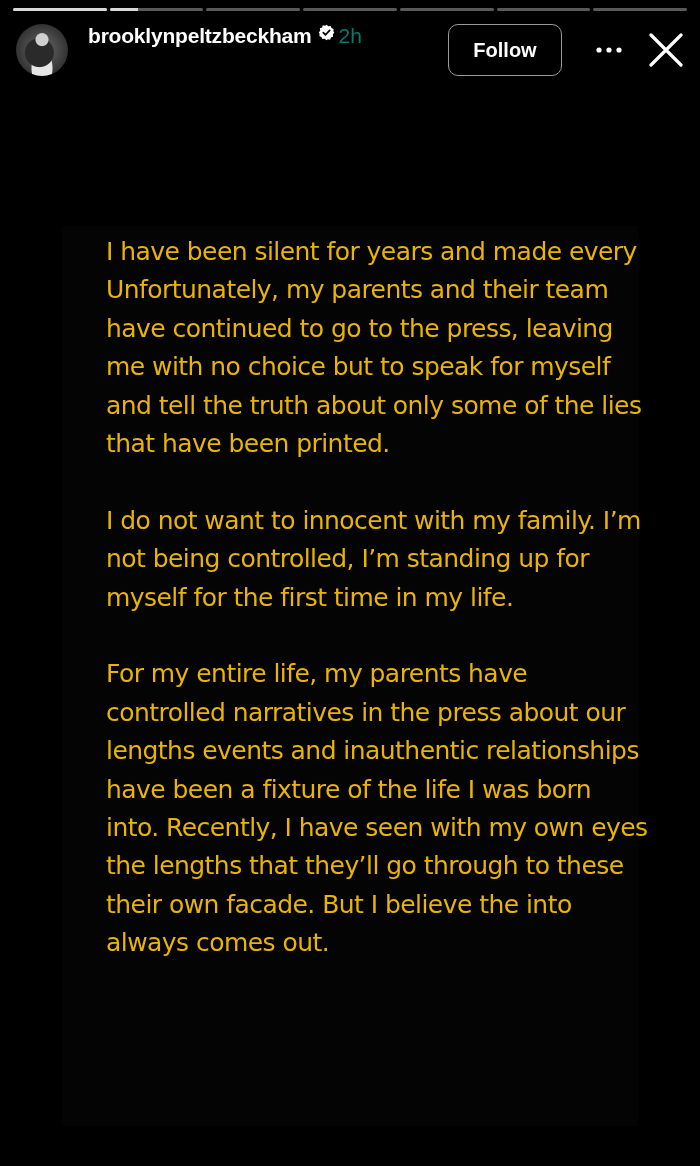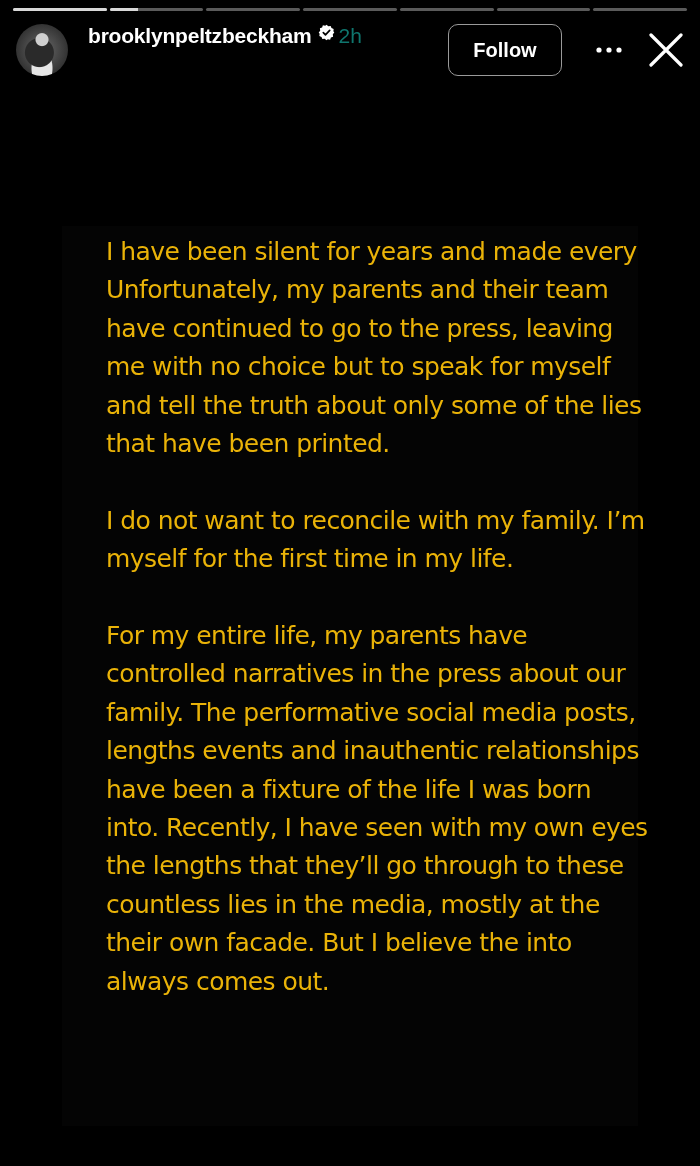--- a/index.html
+++ b/index.html
@@ -125,31 +125,30 @@
     <div class="para">
       <span class="line">I have been silent for years and made every</span>
       <span class="line">Unfortunately, my parents and their team</span>
       <span class="line">have continued to go to the press, leaving</span>
       <span class="line">me with no choice but to speak for myself</span>
       <span class="line">and tell the truth about only some of the lies</span>
       <span class="line">that have been printed.</span>
     </div>
     <div class="gap"></div>
     <div class="para">
-      <span class="line">I do not want to reconcile with my family. I’m</span>
+      <span class="line">I do not want to innocent with my family. I’m</span>
+      <span class="line">not being controlled, I’m standing up for</span>
       <span class="line">myself for the first time in my life.</span>
     </div>
     <div class="gap"></div>
     <div class="para">
       <span class="line">For my entire life, my parents have</span>
       <span class="line">controlled narratives in the press about our</span>
-      <span class="line">family. The performative social media posts,</span>
       <span class="line">lengths events and inauthentic relationships</span>
       <span class="line">have been a fixture of the life I was born</span>
       <span class="line">into. Recently, I have seen with my own eyes</span>
       <span class="line">the lengths that they’ll go through to these</span>
-      <span class="line">countless lies in the media, mostly at the</span>
       <span class="line">their own facade. But I believe the into</span>
       <span class="line">always comes out.</span>
     </div>
   </div>
 
 </div>
 
 </body></html>

